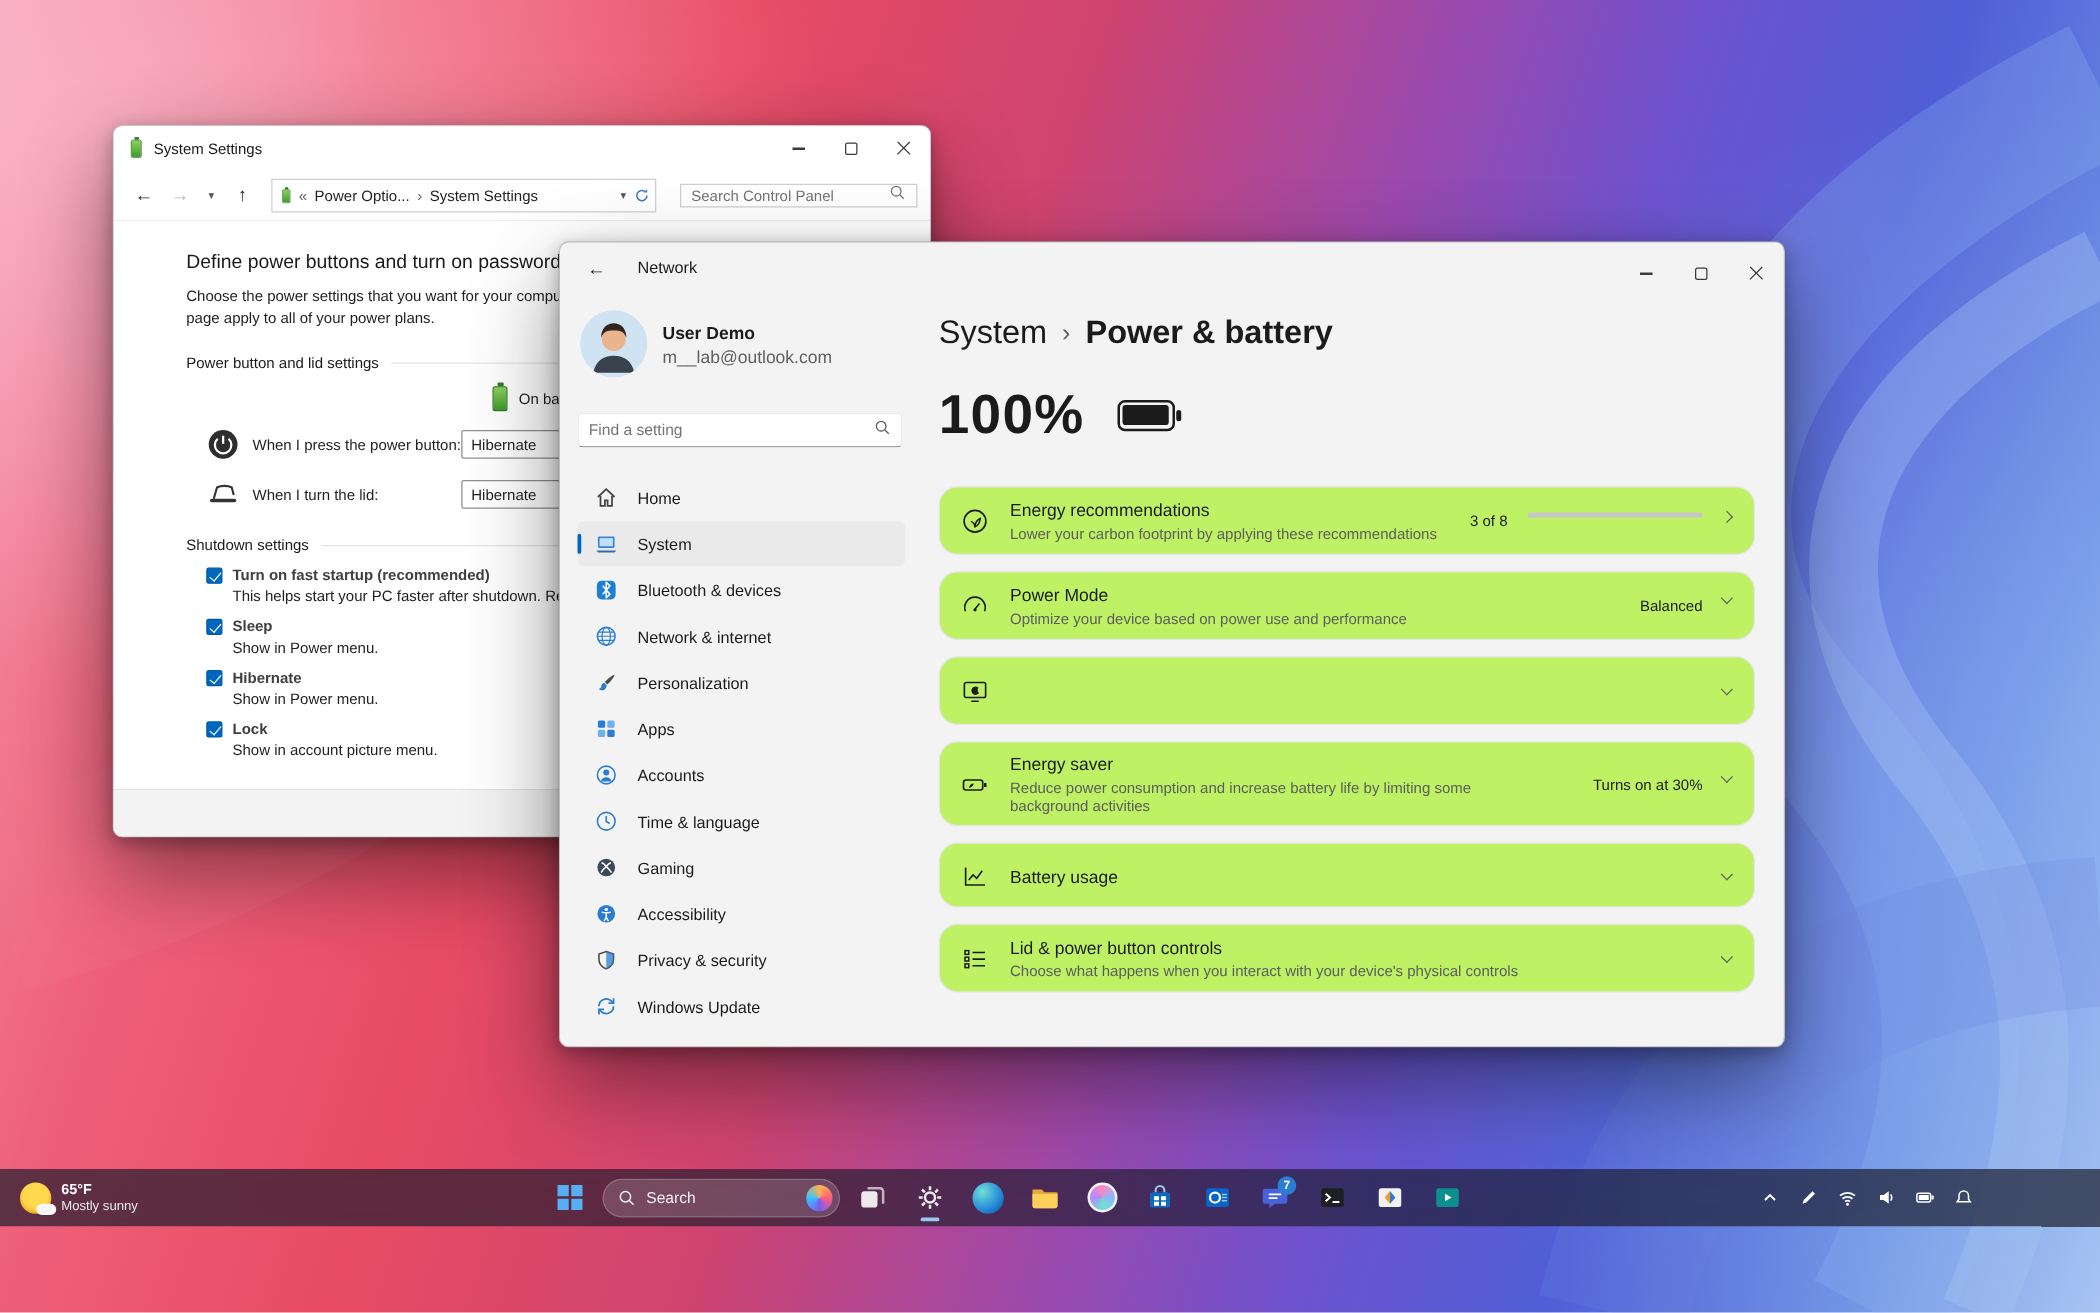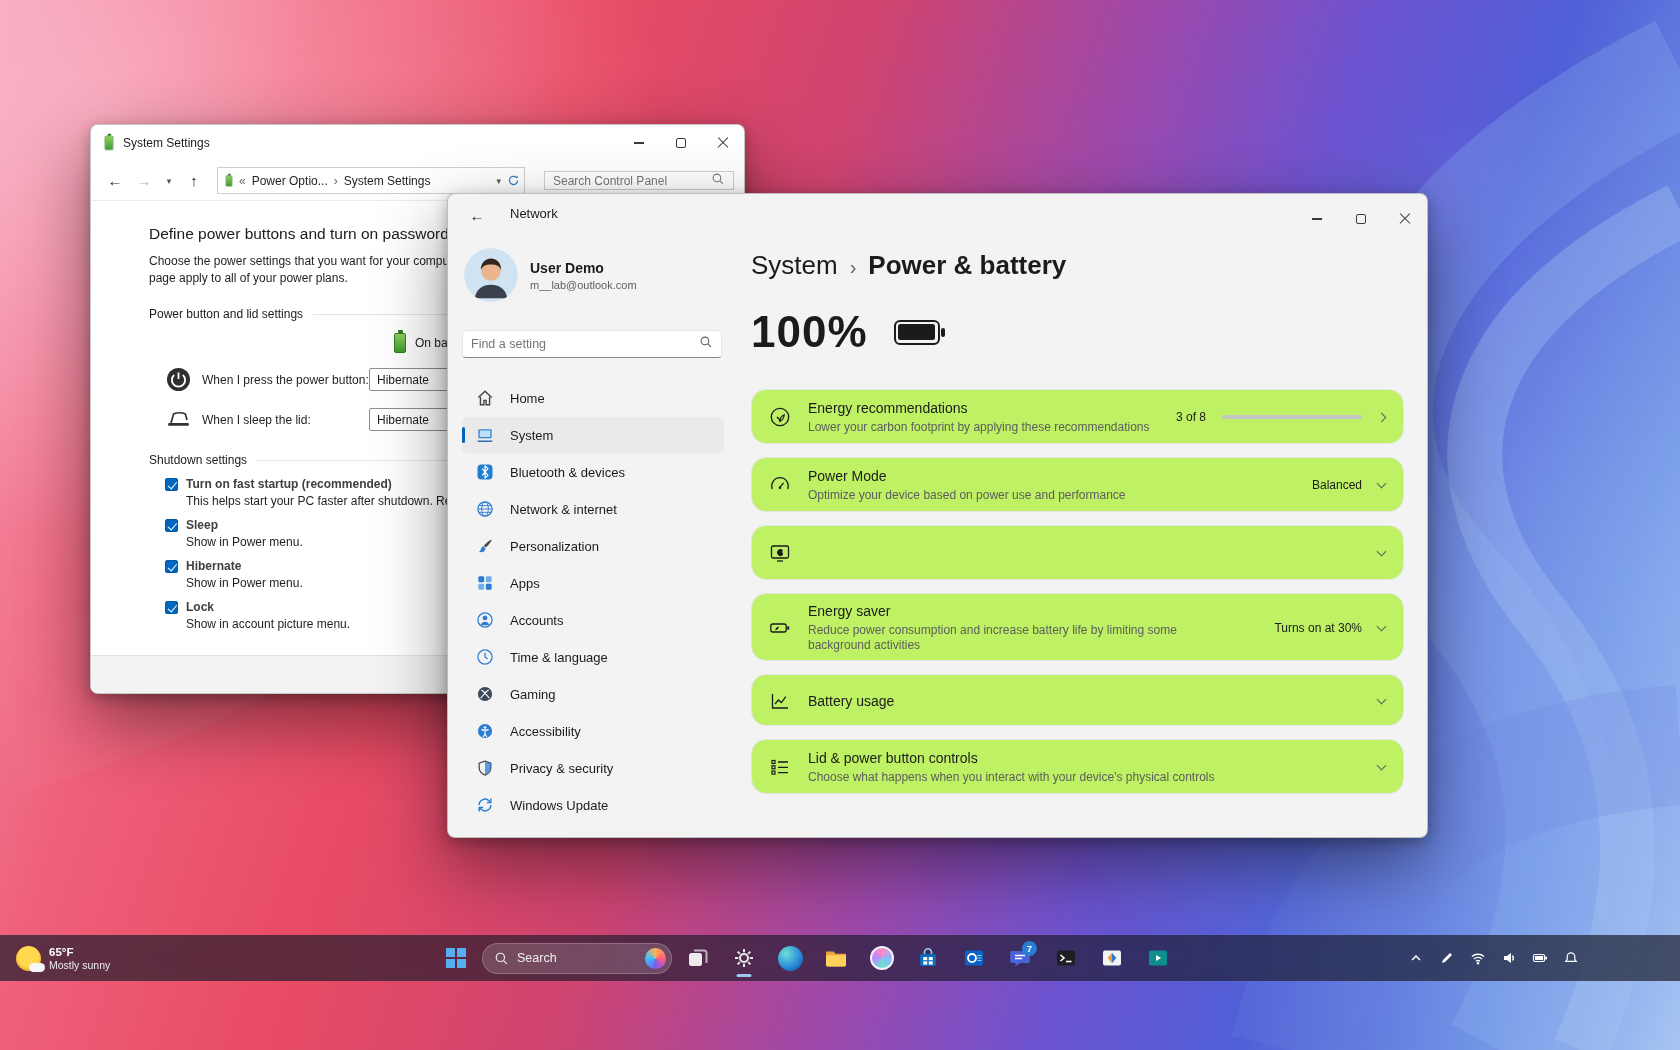--- a/index.html
+++ b/index.html
@@ -19,21 +19,21 @@
     border:1px solid rgba(0,0,0,.22); }
   .capbtns { display:flex; margin-left:auto; }
   .capbtn { width:42px; height:30px; display:flex; align-items:center; justify-content:center; }
   .glyph-min { width:10px; height:1.4px; background:#3a3a3a; }
   .glyph-max { width:10px; height:10px; border:1.2px solid #3a3a3a; border-radius:2px; }
   .glyph-x { position:relative; width:12px; height:12px; }
   .glyph-x::before,.glyph-x::after { content:""; position:absolute; left:-1px; top:5.4px; width:14px; height:1.4px; background:#3a3a3a; }
   .glyph-x::before { transform:rotate(45deg); } .glyph-x::after { transform:rotate(-45deg); }
 
   
-  .cp { left:90px; top:124px; width:655px; height:570px; background:#fff; z-index:10; }
+  .cp { left:90px; top:100px; width:655px; height:570px; background:#fff; z-index:10; }
   .cp-titlebar { height:36px; display:flex; align-items:center; padding:0 0 0 12px; background:#fff; }
   .cp-title { font-size:12px; color:#1a1a1a; margin-left:8px; }
   .cp-nav { height:40px; display:flex; align-items:center; padding:0 10px 0 14px; gap:9px; background:#fff; border-bottom:1px solid #ececec; }
   .navglyph { font-size:15px; color:#1f1f1f; width:20px; text-align:center; }
   .navglyph.dis { color:#b5b5b5; }
   .navglyph.small { font-size:9px; color:#555; width:12px; }
   .addr { display:flex; align-items:center; height:27px; width:308px; border:1px solid #cfcfcf; background:#fff; padding:0 4px 0 7px; gap:6px; font-size:12px; color:#1f1f1f; margin-left:4px; }
   .addr .sep { color:#666; }
   .addr .spacer { flex:1; }
   .addr .dd { font-size:9px; color:#555; }
@@ -66,21 +66,21 @@
   .st { left:447px; top:193px; width:981px; height:645px; background:#f3f3f3; z-index:20; }
   .st-titlebar { height:44px; display:flex; align-items:flex-start; padding:8px 0 0 14px; }
   .st-back { width:30px; height:26px; display:flex; align-items:center; justify-content:center; font-size:15px; color:#1b1b1b; border-radius:4px; }
   .st-title { font-size:13px; color:#1b1b1b; margin-left:18px; margin-top:4px; }
   .st .capbtn { height:34px; width:44px; }
   .st-sidebar { position:absolute; left:14px; top:48px; width:276px; bottom:0; }
   .user { display:flex; align-items:center; gap:12px; padding:6px 2px; }
   .avatar { width:54px; height:54px; border-radius:50%; overflow:hidden; flex:none; }
   .avatar svg { display:block; width:54px; height:54px; }
   .uname { font-size:14px; font-weight:bold; color:#1b1b1b; }
-  .umail { font-size:11px; color:#5f5f5f; margin-top:3px; }
+  .umail { font-size:14px; color:#5f5f5f; margin-top:3px; }
   .st-search { margin-top:22px; width:260px; height:28px; background:#fff; border:1px solid #e5e5e5; border-bottom:1px solid #8a8a8a; border-radius:4px; display:flex; align-items:center; padding:0 8px; gap:6px; }
   .st-search input { border:0; outline:0; flex:1; font-size:12.5px; color:#333; background:transparent; font-family:inherit; min-width:0; }
   .st-nav { margin-top:22px; }
   .nav-item { position:relative; height:36px; margin:1px 0; border-radius:5px; display:flex; align-items:center; padding-left:13px; gap:15px; width:262px; }
   .nav-item.sel { background:#eaeaea; }
   .nav-item.sel::before { content:""; position:absolute; left:0; top:50%; transform:translateY(-50%); width:3px; height:16px; border-radius:2px; background:#0067c0; }
   .nicon { width:20px; height:20px; flex:none; }
   .nicon svg { width:20px; height:20px; display:block; }
   .nlabel { font-size:13px; color:#1b1b1b; }
   .st-main { position:absolute; left:303px; top:48px; width:653px; bottom:0; }
@@ -93,21 +93,21 @@
   .big-batt { position:relative; width:46px; height:25px; border:2.4px solid #1b1b1b; border-radius:6px; }
   .big-batt::before { content:""; position:absolute; inset:2.5px; background:#1b1b1b; border-radius:2.5px; }
   .big-batt::after { content:""; position:absolute; right:-7px; top:6px; width:4px; height:9px; background:#1b1b1b; border-radius:2px; }
   .cards { margin-top:32px; display:flex; flex-direction:column; gap:13px; }
   .card { background:#bef264; border:1px solid #e5e5e5; border-radius:15px; display:flex; align-items:center; padding:1px 18px 0 16px; gap:16px; }
   .cicon { width:24px; height:24px; flex:none; }
   .cicon svg { width:24px; height:24px; display:block; }
   .card-text { display:flex; flex-direction:column; gap:4px; max-width:430px; }
   .card-title { font-size:14px; color:#1b1b1b; }
   .card-desc { font-size:12px; color:#5d5d5d; line-height:15px; }
-  .card-right { margin-left:auto; display:flex; align-items:center; gap:16px; }
+  .card-right { margin-left:auto; display:flex; align-items:flex-start; gap:16px; }
   .card-value { font-size:12px; color:#1b1b1b; white-space:nowrap; }
   .ptrack { width:140px; height:4px; border-radius:2px; background:#c6c6c6; overflow:hidden; }
   .pfill { height:100%; background:#0067c0; border-radius:2px; }
   .chev { width:7px; height:7px; border-right:1.4px solid #5f5f5f; border-bottom:1.4px solid #5f5f5f; }
   .chev.down { transform:rotate(45deg); margin-top:-3px; }
   .chev.right { transform:rotate(-45deg); }
 
   
   .taskbar { position:absolute; left:0; top:935px; width:1680px; height:46px; z-index:50;
     background:rgba(33,33,47,.72); backdrop-filter:blur(18px) saturate(140%); display:flex; align-items:center; }
@@ -225,21 +225,21 @@
         </div>
       </div>
 
       <div class="cp-row">
         <span class="rowicon">
           <svg viewBox="0 0 27 27">
               <path d="M6 17l2.6-9c3-1.7 8.8-1.7 11.8 0l1.6 6" fill="none" stroke="#333" stroke-width="1.7"></path>
               <rect x="3" y="17" width="21" height="2.8" rx="1.4" fill="#333"></rect>
             </svg>
         </span>
-        <span class="rowlabel">When I sleep the lid:</span>
+        <span class="rowlabel">When I turn the lid:</span>
         <div class="fakesel">
           <span>Hibernate</span>
           <span class="dd">▾</span>
         </div>
       </div>
 
       <div class="cp-section">
         <span>Shutdown settings</span>
         <span class="rule"></span>
       </div>

